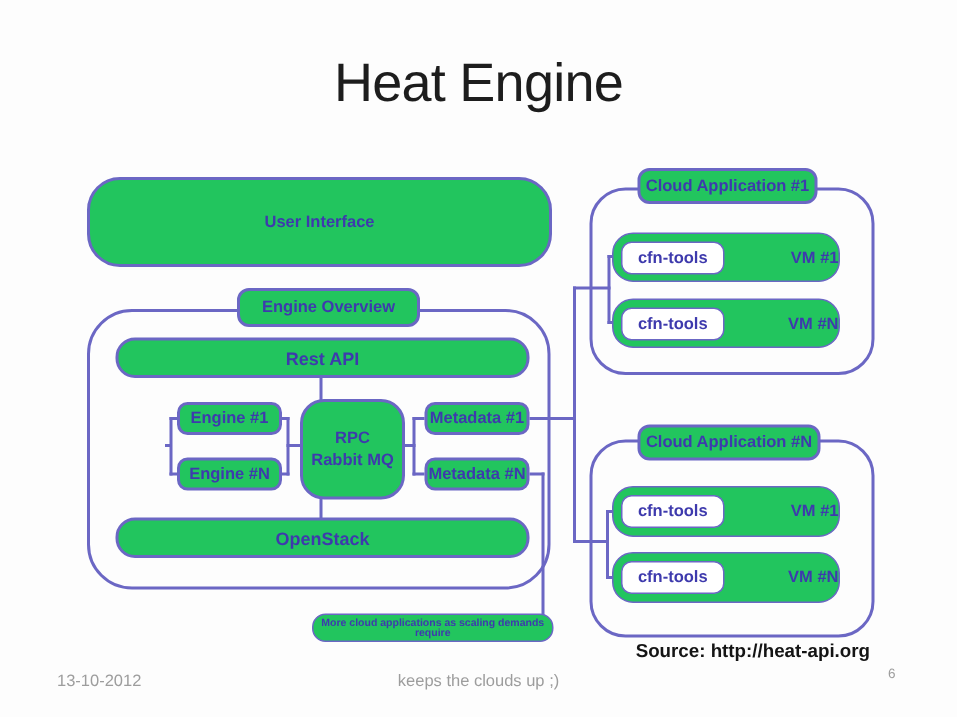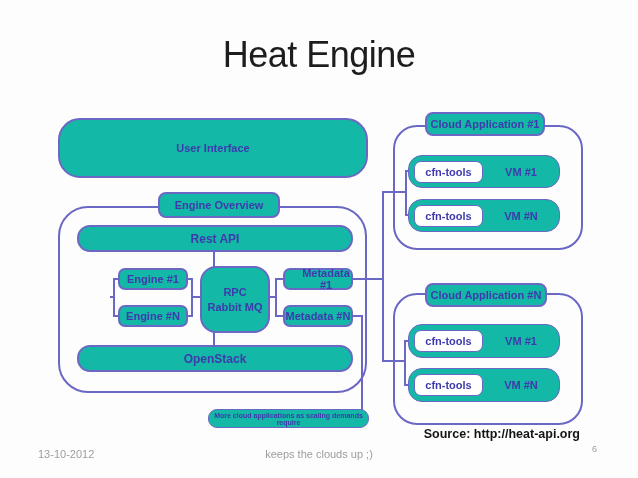--- a/index.html
+++ b/index.html
@@ -5,29 +5,29 @@
   :root{
     --purple:#6b67c4;
     --text:#3e3aad;
     --gray:#9d9d9d;
   }
   html,body{margin:0;padding:0;}
   body{font-family:"Liberation Sans",sans-serif;background:#ffffff;}
   .slide{position:relative;width:638px;height:478px;background:#fdfdfd;overflow:hidden;}
   .title{position:absolute;left:0;top:34px;width:100%;text-align:center;
          font-size:36px;font-weight:400;color:#1d1d1d;letter-spacing:-0.5px;}
-  .box{position:absolute;border:2px solid var(--purple);border-radius:10px;background:#14b8a6;
+  .box{position:absolute;border:2px solid var(--purple);border-radius:10px;background:#22c55e;
        color:var(--text);font-weight:bold;font-size:11px;
        display:flex;align-items:center;justify-content:center;box-sizing:border-box;text-align:center;}
   .thick{border-width:2.5px;}
   .line{position:absolute;background:var(--purple);}
   .vm-row{justify-content:flex-start;padding-left:5px;border-width:1.5px;}
   .cfn{width:69px;height:22px;border:1.5px solid var(--purple);border-radius:7px;background:#fff;
        display:flex;align-items:center;justify-content:center;box-sizing:border-box;}
-  .vm-name{flex:1;text-align:center;}
+  .vm-name{flex:1;text-align:right;}
   .note{font-size:7px;border-width:1.5px;border-radius:9px;}
   .source{position:absolute;left:380px;top:427px;width:200px;text-align:right;
           font-size:12.5px;font-weight:bold;color:#141414;}
   .footer-text{position:absolute;top:448px;font-size:11px;color:var(--gray);}
   .tagline{left:0;width:100%;text-align:center;}
   .pagenum{position:absolute;left:592px;top:444px;font-size:9px;color:var(--gray);}
   .logo{position:absolute;left:597px;top:408px;width:42px;height:64px;}
   .logo-word{position:absolute;left:0;top:43px;width:42px;text-align:center;
              font-size:17px;color:#e04b13;letter-spacing:-0.5px;}
 </style>
@@ -90,21 +90,21 @@
   </div>
   <div class="box" style="left:118px;top:305px;width:70px;height:22px;border-radius:7px;">
     <span>Engine #N</span>
   </div>
 
   <div class="box thick" style="left:200px;top:266px;width:70px;height:67px;border-radius:16px;flex-direction:column;line-height:1.35;">
     <span>RPC</span>
     <span>Rabbit MQ</span>
   </div>
 
-  <div class="box" style="left:283px;top:268px;width:70px;height:22px;border-radius:7px;padding-left:16px;">
+  <div class="box" style="left:283px;top:268px;width:70px;height:22px;border-radius:7px;">
     <span>Metadata #1</span>
   </div>
   <div class="box" style="left:283px;top:305px;width:70px;height:22px;border-radius:7px;">
     <span>Metadata #N</span>
   </div>
 
   <div class="box" style="left:77px;top:345px;width:276px;height:27px;border-radius:13px;font-size:12px;">
     <span>OpenStack</span>
   </div>
 

